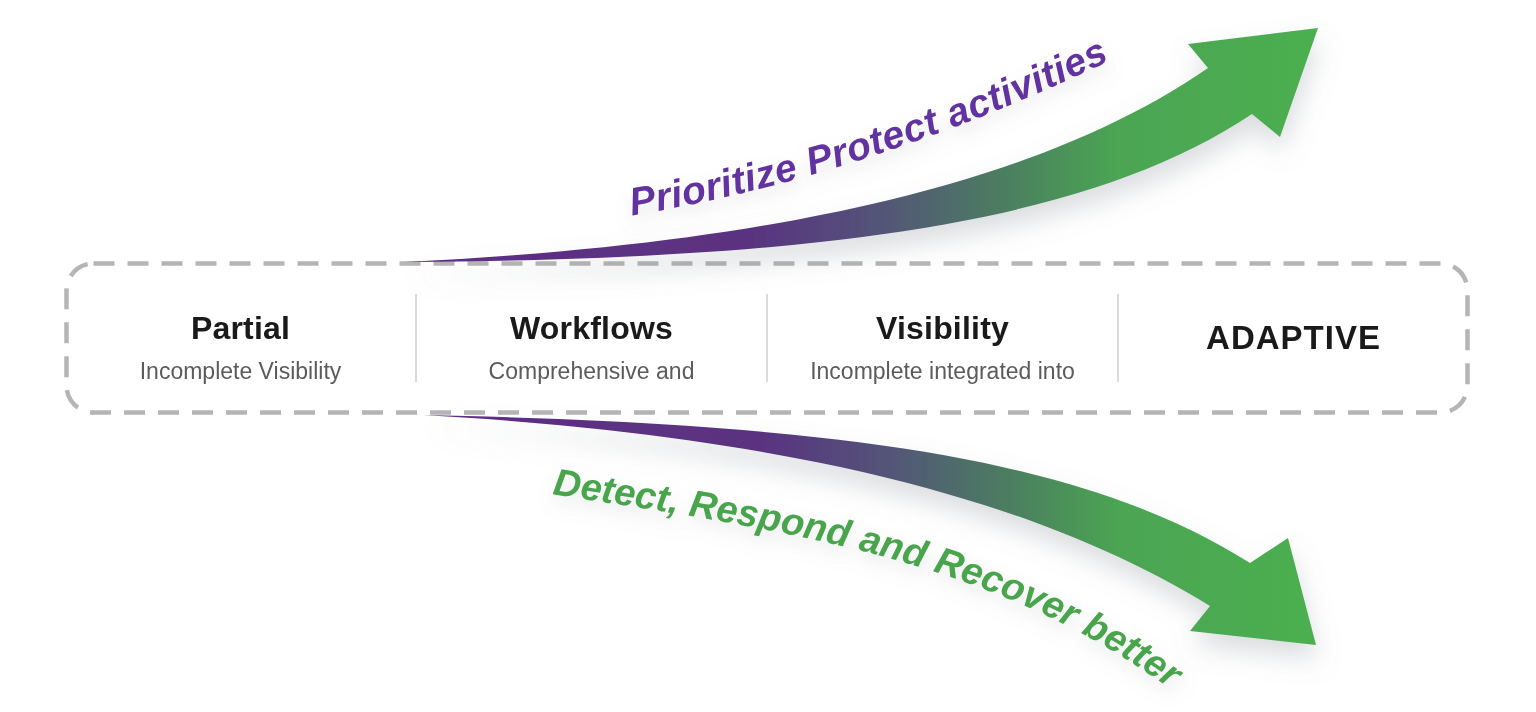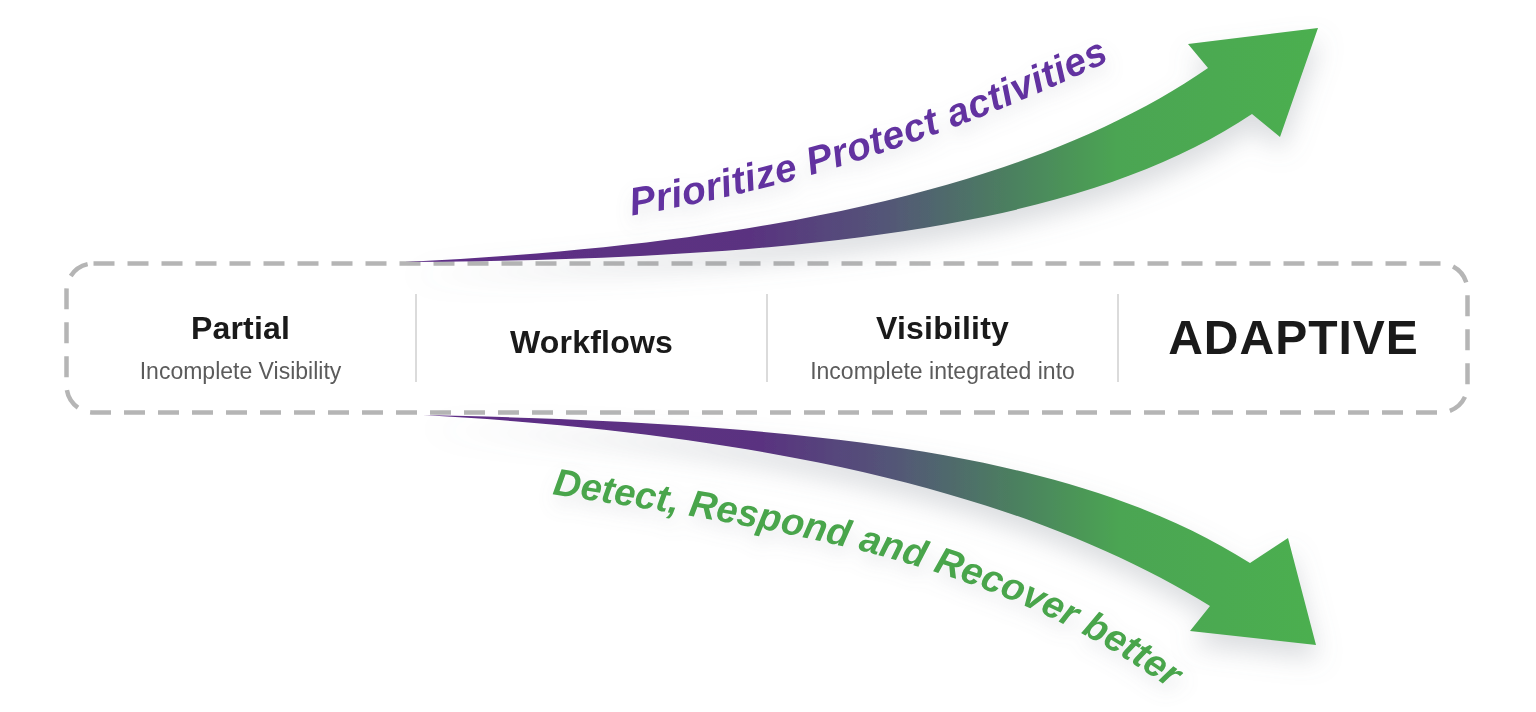--- a/index.html
+++ b/index.html
@@ -7,21 +7,21 @@
   .canvas{position:relative;width:1536px;height:712px;background:#ffffff;overflow:hidden;}
   .diagram-svg{position:absolute;left:0;top:0;width:1536px;height:712px;}
 
   .stages{position:absolute;left:66px;top:263px;width:1402px;height:150px;display:flex;align-items:center;}
   .stage{flex:1 1 0;display:flex;flex-direction:column;align-items:center;padding-top:18px;box-sizing:border-box;min-width:0;}
   .stage-title{font-size:32px;font-weight:700;color:#1a1a1a;line-height:1.2;letter-spacing:.2px;white-space:nowrap;}
   .stage-sub{margin-top:10px;font-size:23px;color:#5b5b5b;text-align:center;line-height:1.24;}
   .stage-sub .line{display:block;white-space:nowrap;}
   .divider{flex:0 0 2px;width:2px;height:88px;background:#dbdbdb;align-self:center;}
   .stage.adaptive{justify-content:center;padding-top:0;}
-  .stage.adaptive .stage-title{font-size:48px;letter-spacing:1px;}
+  .stage.adaptive .stage-title{font-size:33px;letter-spacing:1px;}
 
   .arrow-label{font-family:"Liberation Sans",sans-serif;font-weight:bold;font-style:italic;}
   .arrow-label.top{font-size:39px;letter-spacing:.5px;}
   .arrow-label.bottom{font-size:38px;}
 </style>
 </head>
 <body>
 
 <div class="canvas">
 
@@ -80,20 +80,21 @@
       <div class="stage-sub">
         <span class="line">Incomplete Visibility</span>
       </div>
     </div>
 
     <div class="divider"></div>
 
     <div class="stage">
       <div class="stage-title">Workflows</div>
       <div class="stage-sub">
+        <span class="line">Comprehensive and</span>
       </div>
     </div>
 
     <div class="divider"></div>
 
     <div class="stage">
       <div class="stage-title">Visibility</div>
       <div class="stage-sub">
         <span class="line">Incomplete integrated into</span>
       </div>

